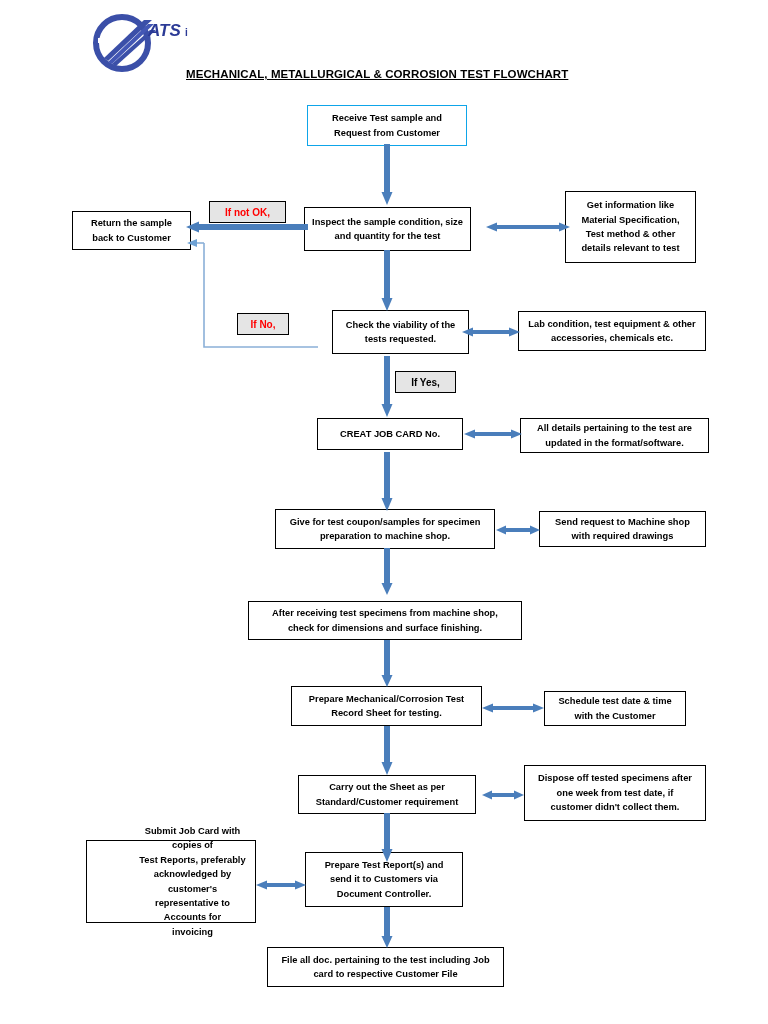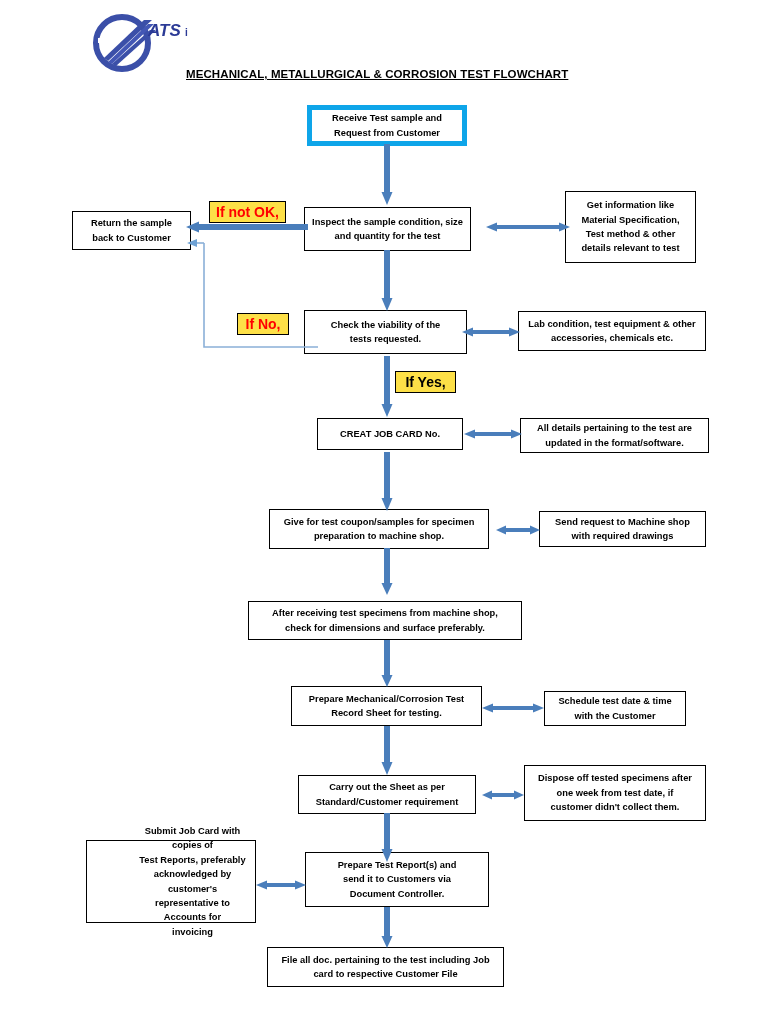--- a/index.html
+++ b/index.html
@@ -51,34 +51,34 @@
     display: flex;
     align-items: center;
     justify-content: center;
     text-align: center;
     color: #000000;
     font-size: 9.3px;
     font-weight: bold;
     line-height: 1.55;
     padding: 2px 5px;
   }
-  .node.blue-border { border: 5px solid #0ea5e9; }
+  .node.blue-border { border: 1px solid #0ea5e9; }
   .node .txt { display: block; width: 100%; }
   .node .txt span { display:block; }
 
   
   .chip {
     position: absolute;
     box-sizing: border-box;
     border: 1px solid #000000;
-    background: #fde047;
+    background: #e5e5e5;
     display: flex;
     align-items: center;
     justify-content: center;
-    font-size: 14px;
+    font-size: 10px;
     font-weight: bold;
     color: #000000;
     z-index: 6;
   }
   .chip.red { color: #ff0000; }
 
   
   .arrow-v, .arrow-h {
     position: absolute;
     z-index: 2;
@@ -265,21 +265,21 @@
 
   <div class="node" style="left:565px; top:191px; width:131px; height:72px;">
     <span class="txt">
       <span>Get information like</span>
       <span>Material Specification,</span>
       <span>Test method &amp; other</span>
       <span>details relevant to test</span>
     </span>
   </div>
 
-  <div class="node" style="left:304px; top:310px; width:163px; height:44px;">
+  <div class="node" style="left:332px; top:310px; width:137px; height:44px;">
     <span class="txt">
       <span>Check the viability of the</span>
       <span>tests requested.</span>
     </span>
   </div>
 
   <div class="node" style="left:518px; top:311px; width:188px; height:40px;">
     <span class="txt">
       <span>Lab condition, test equipment &amp; other</span>
       <span>accessories, chemicals etc.</span>
@@ -292,38 +292,38 @@
     </span>
   </div>
 
   <div class="node" style="left:520px; top:418px; width:189px; height:35px;">
     <span class="txt">
       <span>All details pertaining to the test are</span>
       <span>updated in the format/software.</span>
     </span>
   </div>
 
-  <div class="node" style="left:269px; top:509px; width:220px; height:40px;">
+  <div class="node" style="left:275px; top:509px; width:220px; height:40px;">
     <span class="txt">
       <span>Give for test coupon/samples for specimen</span>
       <span>preparation to machine shop.</span>
     </span>
   </div>
 
   <div class="node" style="left:539px; top:511px; width:167px; height:36px;">
     <span class="txt">
       <span>Send request to Machine shop</span>
       <span>with required drawings</span>
     </span>
   </div>
 
   <div class="node" style="left:248px; top:601px; width:274px; height:39px;">
     <span class="txt">
       <span>After receiving test specimens from machine shop,</span>
-      <span>check for dimensions and surface preferably.</span>
+      <span>check for dimensions and surface finishing.</span>
     </span>
   </div>
 
   <div class="node" style="left:291px; top:686px; width:191px; height:40px;">
     <span class="txt">
       <span>Prepare Mechanical/Corrosion Test</span>
       <span>Record Sheet for testing.</span>
     </span>
   </div>
 
@@ -352,21 +352,21 @@
   <div class="node" style="left:86px; top:840px; width:170px; height:83px;padding-left:48px;">
     <span class="txt">
       <span>Submit Job Card with copies of</span>
       <span>Test Reports, preferably</span>
       <span>acknowledged by customer's</span>
       <span>representative to Accounts for</span>
       <span>invoicing</span>
     </span>
   </div>
 
-  <div class="node" style="left:305px; top:852px; width:184px; height:55px;">
+  <div class="node" style="left:305px; top:852px; width:158px; height:55px;">
     <span class="txt">
       <span>Prepare Test Report(s) and</span>
       <span>send it to Customers via</span>
       <span>Document Controller.</span>
     </span>
   </div>
 
   <div class="node" style="left:267px; top:947px; width:237px; height:40px;">
     <span class="txt">
       <span>File all doc. pertaining to the test including Job</span>

